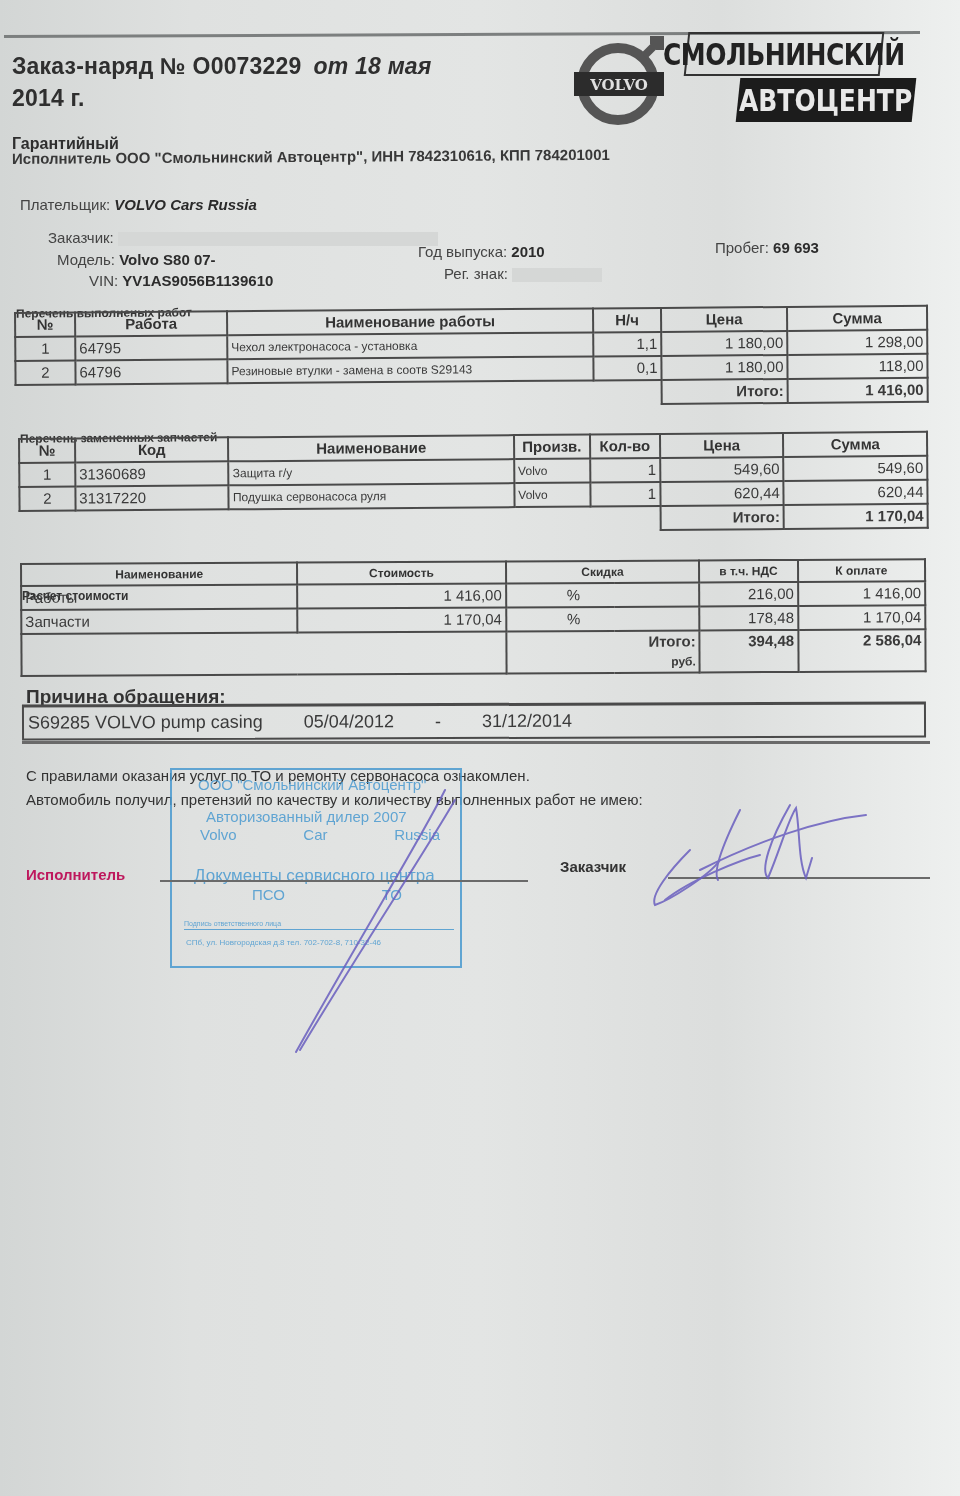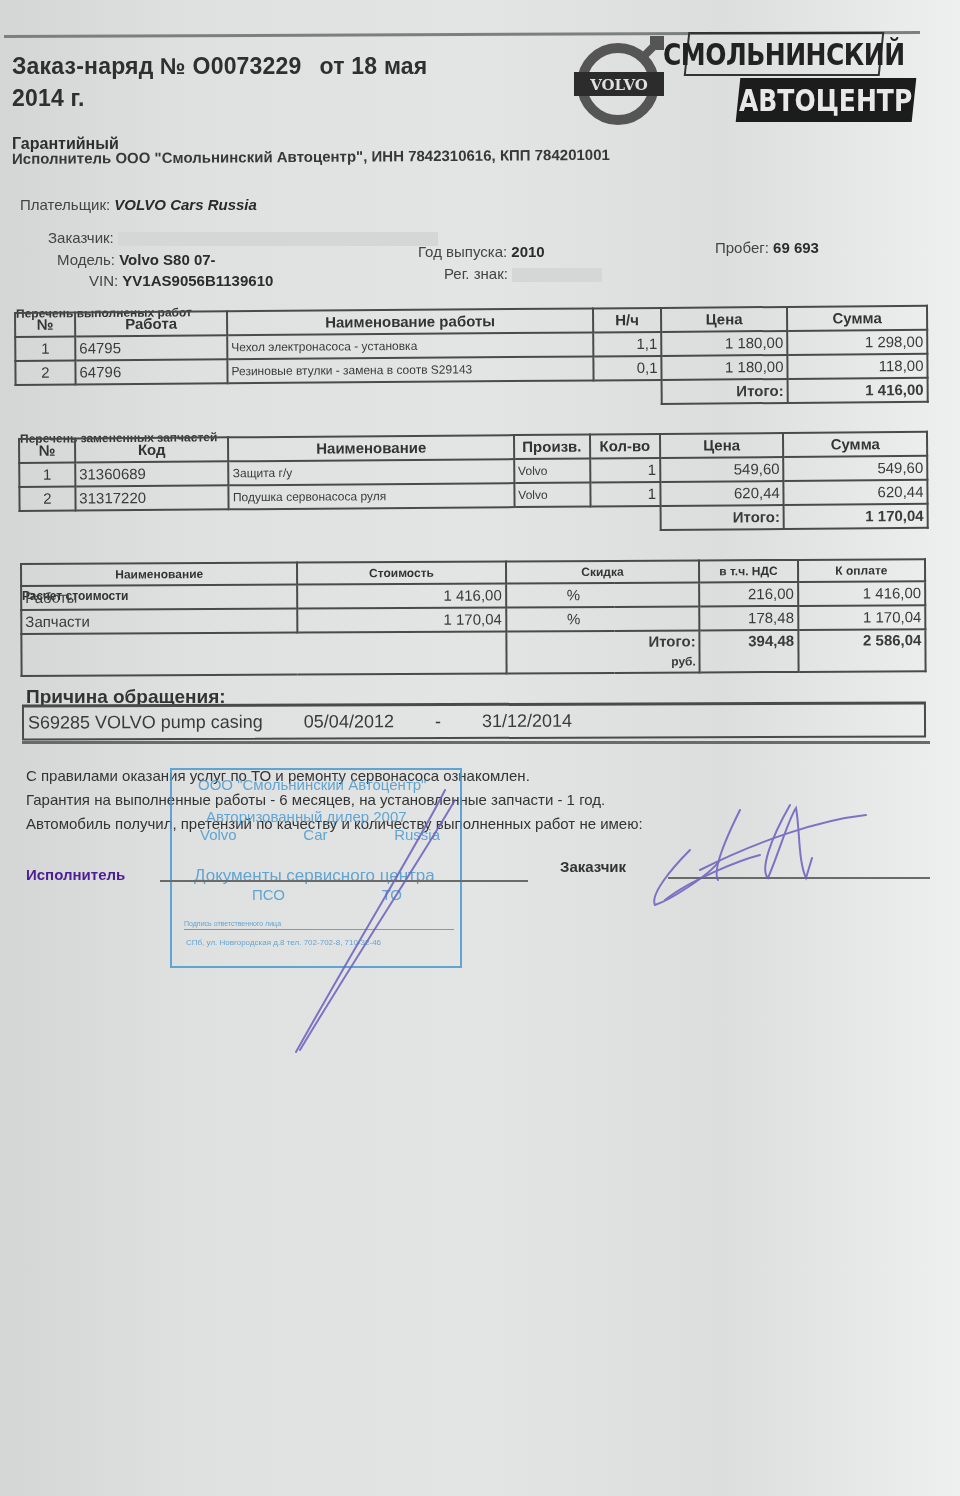--- a/index.html
+++ b/index.html
@@ -11,21 +11,21 @@
     position: relative;
     overflow: hidden;
   }
   .paper {
     position: absolute; left: 0; top: 0; width: 960px; height: 1496px;
     background: linear-gradient(90deg, #d3d6d5 0%, #dfe1e0 20%, #e3e5e4 50%, #dcdedd 75%, #eef0ef 100%);
   }
   .top-rule { position: absolute; left: 4px; top: 33px; width: 916px; height: 3px; background: #7c7f7f; transform: rotate(-0.25deg); }
 
   .title { position: absolute; left: 12px; top: 50px; font-size: 23px; font-weight: bold; line-height: 32px; color: #2f2f2f; letter-spacing: 0.2px; }
-  .title .date { margin-left: 18px; }
+  .title .date { margin-left: 12px; font-style: italic; }
 
   .logo-volvo { position: absolute; left: 574px; top: 34px; width: 92px; height: 92px; }
   .logo-box1 { position: absolute; left: 686px; top: 32px; width: 196px; height: 44px; border: 2px solid #333; transform: skewX(-6deg); display: flex; align-items: center; justify-content: center; }
   .logo-box1 span { font-size: 25px; font-weight: bold; letter-spacing: -0.5px; color: #222; transform: skewX(6deg) scaleY(1.2); font-family: "DejaVu Sans", sans-serif; }
   .logo-box2 { position: absolute; left: 738px; top: 78px; width: 176px; height: 44px; background: #1c1c1c; transform: skewX(-6deg); display: flex; align-items: center; justify-content: center; }
   .logo-box2 span { font-size: 25px; font-weight: bold; color: #e8e8e8; transform: skewX(6deg) scaleY(1.2); font-family: "DejaVu Sans", sans-serif; }
 
   .warranty { position: absolute; left: 12px; top: 135px; font-size: 16px; font-weight: bold; }
   .executor-line { position: absolute; left: 12px; top: 150px; font-size: 15px; font-weight: bold; color: #383838; transform: rotate(-0.4deg); transform-origin: left; }
   .payer { position: absolute; left: 20px; top: 196px; font-size: 15px; color: #3a3a3a; }
@@ -52,21 +52,21 @@
   .calc { left: 20px; top: 563px; width: 906px; transform: rotate(-0.3deg); transform-origin: left top; }
   .calc th { font-size: 12px !important; height: 18px !important; }
 
   .reason-title { position: absolute; left: 26px; top: 686px; font-size: 19px; font-weight: bold; color: #333; }
   .reason-box { position: absolute; left: 22px; top: 703px; width: 904px; height: 36px; border: 2px solid #4a4a4a; border-top-width: 3px; font-size: 18px; color: #3a3a3a; padding: 5px 4px; transform: rotate(-0.2deg); }
   .reason-box span { margin-right: 36px; }
   .reason-rule { position: absolute; left: 22px; top: 741px; width: 908px; height: 3px; background: #6a6a6a; }
 
   .terms { position: absolute; left: 26px; top: 764px; font-size: 15px; line-height: 24px; color: #333; }
 
-  .exec-label { position: absolute; left: 26px; top: 866px; font-size: 15px; font-weight: bold; color: #4c1d95; }
+  .exec-label { position: absolute; left: 26px; top: 866px; font-size: 15px; font-weight: bold; color: #be185d; }
   .exec-line { position: absolute; left: 160px; top: 880px; width: 368px; height: 2px; background: #6a6a6a; }
   .cust-label { position: absolute; left: 560px; top: 858px; font-size: 15px; font-weight: bold; color: #333; }
   .cust-line { position: absolute; left: 668px; top: 877px; width: 262px; height: 2px; background: #6a6a6a; }
 
   .stamp { position: absolute; left: 170px; top: 768px; width: 292px; height: 200px; border: 2px solid #4a9ad0; color: #4a9ad0; opacity: 0.85; }
   .stamp .s1 { position: absolute; left: 26px; top: 6px; font-size: 15px; }
   .stamp .s2 { position: absolute; left: 34px; top: 38px; font-size: 15px; }
   .stamp .s3 { position: absolute; left: 28px; top: 56px; width: 240px; display: flex; justify-content: space-between; font-size: 15px; }
   .stamp .s4 { position: absolute; left: 22px; top: 96px; font-size: 17px; }
   .stamp .s5 { position: absolute; left: 80px; top: 116px; width: 150px; display: flex; justify-content: space-between; font-size: 15px; }
@@ -270,21 +270,20 @@
 <div class="reason-box">
   <span>S69285  VOLVO pump casing</span>
   <span>05/04/2012</span>
   <span>-</span>
   <span>31/12/2014</span>
 </div>
 <div class="reason-rule"></div>
 
 <div class="terms">
   <div>С правилами оказания услуг по ТО и ремонту сервонасоса ознакомлен.</div>
-  <div>Гарантия на выполненные работы - 6 месяцев, на установленные запчасти - 1 год.</div>
   <div>Автомобиль получил, претензий по качеству и количеству выполненных работ не имею:</div>
 </div>
 
 <div class="stamp">
   <div class="s1">ООО "Смольнинский Автоцентр"</div>
   <div class="s2">Авторизованный дилер 2007</div>
   <div class="s3">
     <span>Volvo</span>
     <span>Car</span>
     <span>Russia</span>

